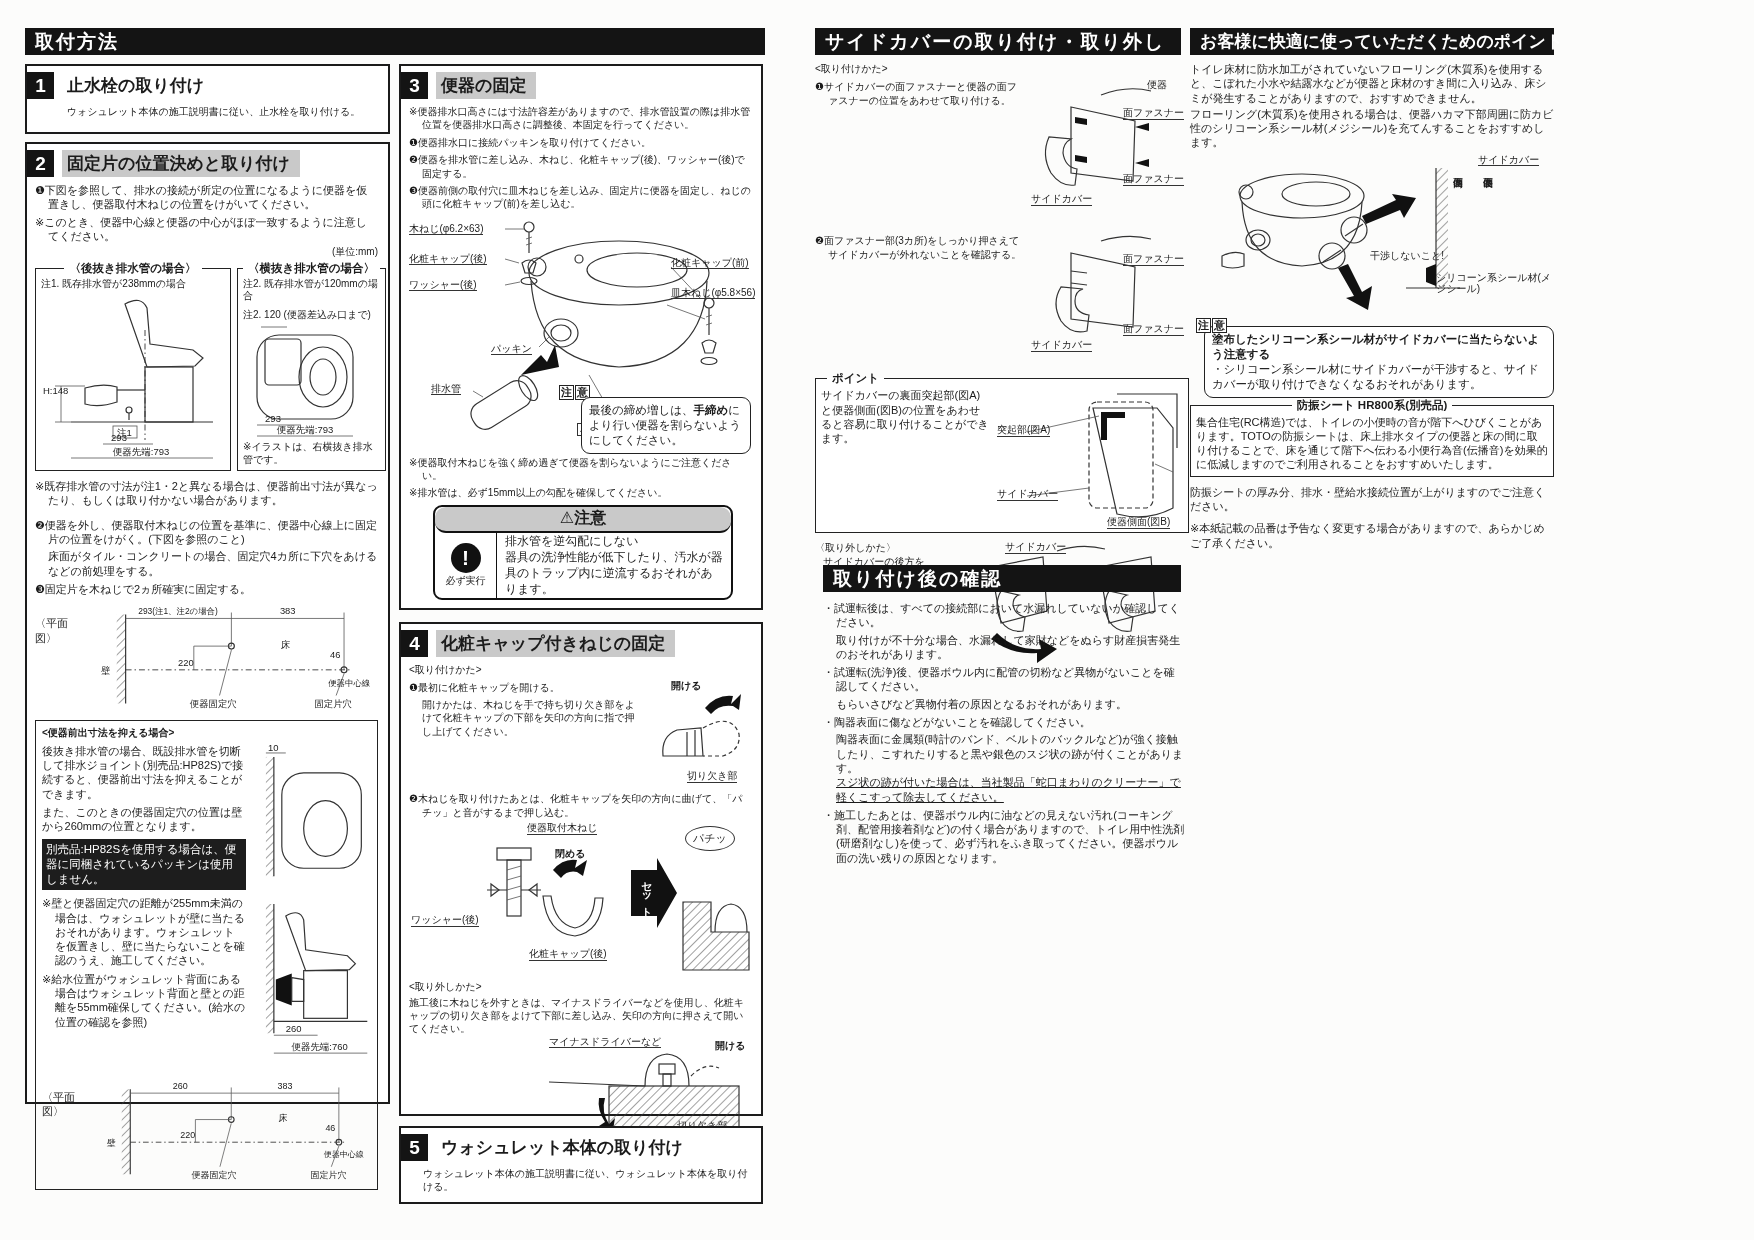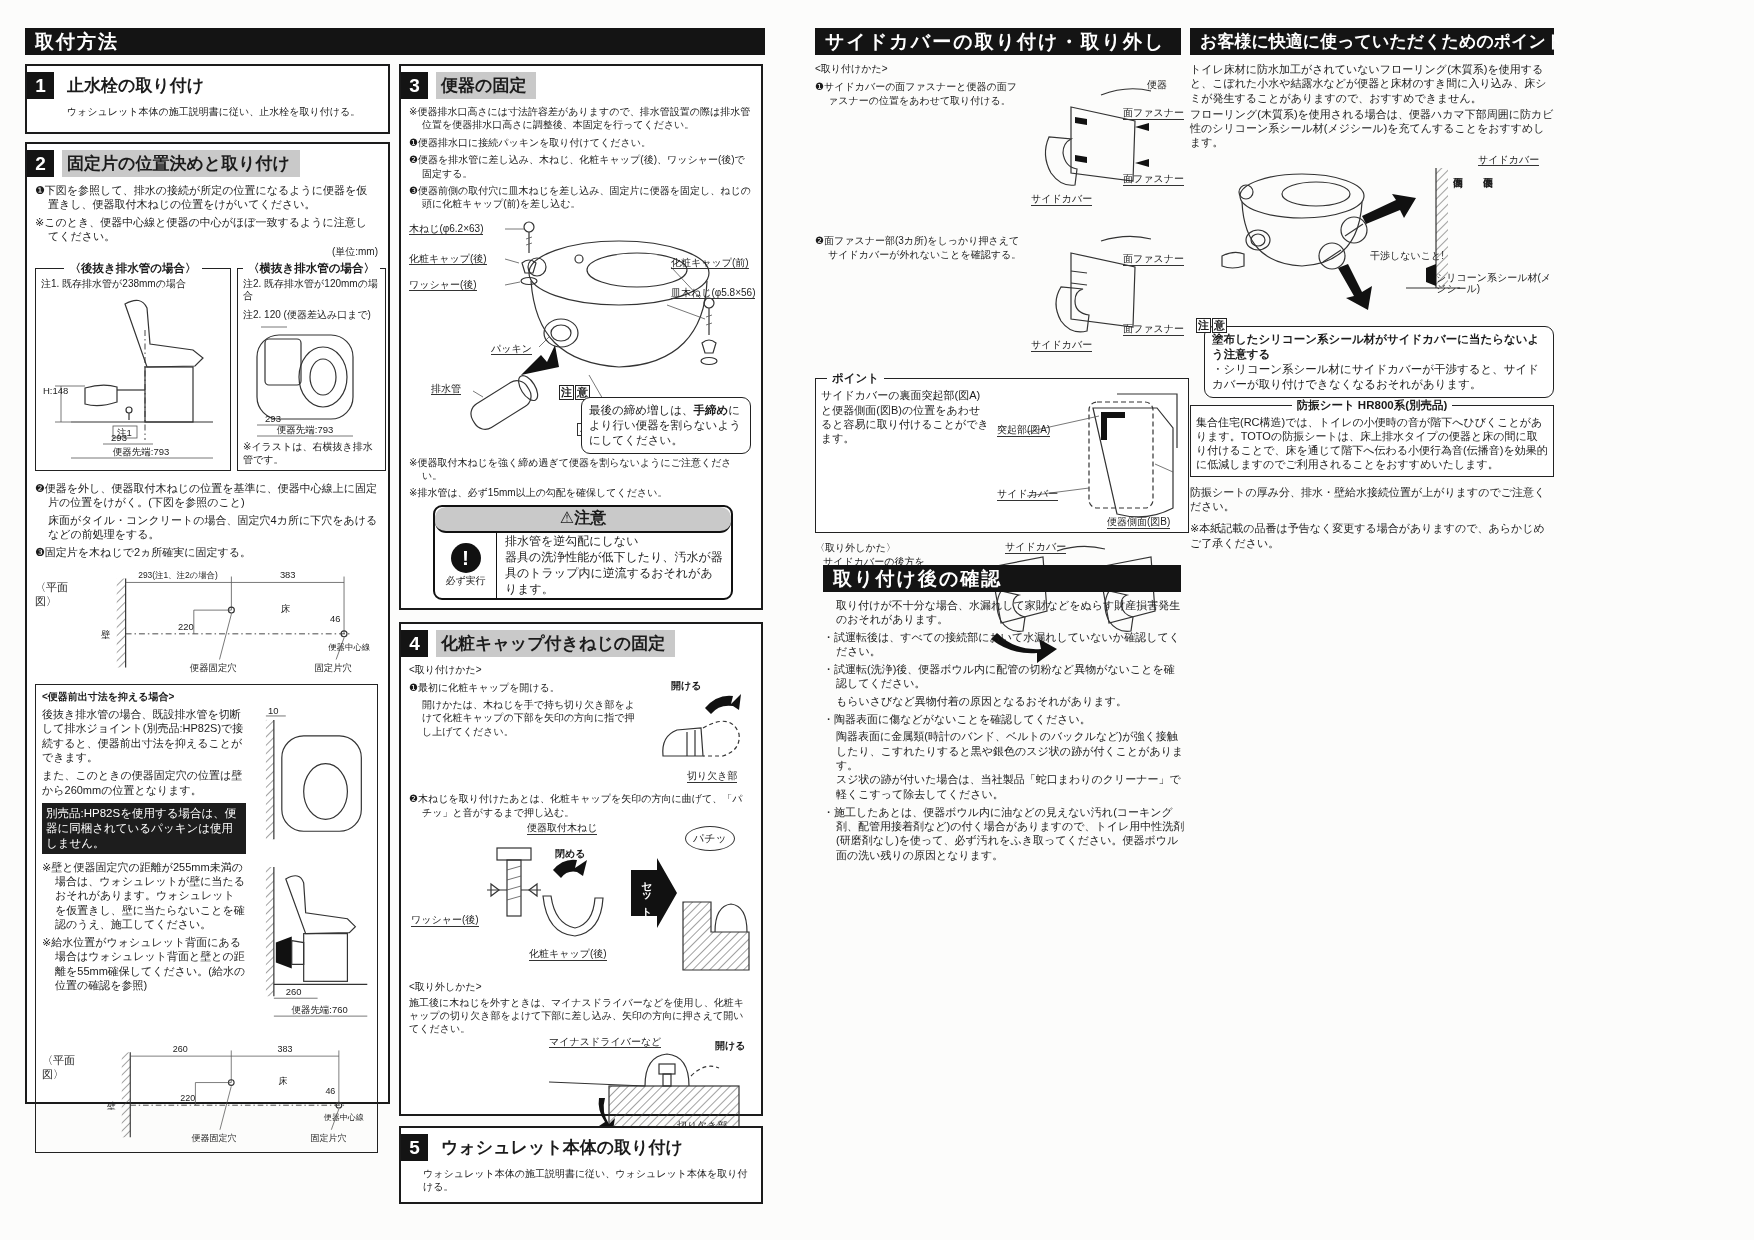--- a/index.html
+++ b/index.html
@@ -111,20 +111,21 @@
           <ellipse class="ln" cx="80" cy="56" rx="13" ry="18"></ellipse>
           <line class="thin" x1="14" y1="104" x2="58" y2="104"></line>
           <text x="30" y="101" text-anchor="middle">293</text>
           <line class="thin" x1="14" y1="115" x2="110" y2="115"></line>
           <text x="62" y="112" text-anchor="middle">便器先端:793</text>
         </svg>
         <div class="b10 mt2">※イラストは、右横抜き排水管です。</div>
       </fieldset>
     </div>
 
+    <div class="b11 hang mt8">※既存排水管の寸法が注1・2と異なる場合は、便器前出寸法が異なったり、もしくは取り付かない場合があります。</div>
     <div class="b11 hang mt10">❷便器を外し、便器取付木ねじの位置を基準に、便器中心線上に固定片の位置をけがく。(下図を参照のこと)</div>
     <div class="b11" style="padding-left:13px;">床面がタイル・コンクリートの場合、固定穴4カ所に下穴をあけるなどの前処理をする。</div>
     <div class="b11 hang mt4">❸固定片を木ねじで2ヵ所確実に固定する。</div>
 
     <div class="flexrow mt4">
       <div class="b11" style="padding-top:16px;">〈平面図〉</div>
       <svg width="286" height="112" viewBox="0 0 286 112">
         <defs>
             <pattern id="h1" width="6" height="6" patternUnits="userSpaceOnUse" patternTransform="rotate(45)">
           <line x1="0" y1="0" x2="0" y2="6" stroke="#444" stroke-width="1"></line>
@@ -464,27 +465,27 @@
           <path class="ln" d="M138,50 Q130,64 138,80 Q146,92 160,90 L162,76 Q152,74 150,64 Q150,56 156,54 Z"></path>
           <path class="ln" d="M86,10 Q110,2 134,8"></path>
         </svg>
         <div class="lbl ul" style="left:34px; top:0px;">サイドカバー</div>
       </div>
     </div>
   </div>
 
   <div class="abs bar" style="left:823px; top:565px; width:358px;">取り付け後の確認</div>
   <div class="abs" style="left:823px; top:598px; width:362px;">
+    <div class="b11 hang">・試運転後は、すべての接続部において水漏れしていないか確認してください。</div>
     <div class="b11" style="padding-left:13px;">取り付けが不十分な場合、水漏れして家財などをぬらす財産損害発生のおそれがあります。</div>
-    <div class="b11 hang">・試運転後は、すべての接続部において水漏れしていないか確認してください。</div>
     <div class="b11 hang mt4">・試運転(洗浄)後、便器ボウル内に配管の切粉など異物がないことを確認してください。</div>
     <div class="b11" style="padding-left:13px;">もらいさびなど異物付着の原因となるおそれがあります。</div>
     <div class="b11 hang mt4">・陶器表面に傷などがないことを確認してください。</div>
     <div class="b11" style="padding-left:13px;">陶器表面に金属類(時計のバンド、ベルトのバックルなど)が強く接触したり、こすれたりすると黒や銀色のスジ状の跡が付くことがあります。</div>
-    <div class="b11" style="padding-left:13px;">スジ状の跡が付いた場合は、当社製品「蛇口まわりのクリーナー」で軽くこすって除去してください。</div>
+    <div class="b11" style="padding-left:13px;text-decoration:underline;">スジ状の跡が付いた場合は、当社製品「蛇口まわりのクリーナー」で軽くこすって除去してください。</div>
     <div class="b11 hang mt4">・施工したあとは、便器ボウル内に油などの見えない汚れ(コーキング剤、配管用接着剤など)の付く場合がありますので、トイレ用中性洗剤(研磨剤なし)を使って、必ず汚れをふき取ってください。便器ボウル面の洗い残りの原因となります。</div>
   </div>
 
   <div class="abs bar" style="left:1190px; top:28px; width:364px; font-size:17px; letter-spacing:0;">お客様に快適に使っていただくためのポイント</div>
   <div class="abs" style="left:1190px; top:62px; width:364px;">
     <div class="b11">トイレ床材に防水加工がされていないフローリング(木質系)を使用すると、こぼれた小水や結露水などが便器と床材のすき間に入り込み、床シミが発生することがありますので、おすすめできません。</div>
     <div class="b11 mt2">フローリング(木質系)を使用される場合は、便器ハカマ下部周囲に防カビ性のシリコーン系シール材(メジシール)を充てんすることをおすすめします。</div>
 
     <div class="rel" style="height:168px; margin-top:4px;">
       <svg class="abs" style="left:30px; top:6px;" width="300" height="160" viewBox="0 0 300 160">

